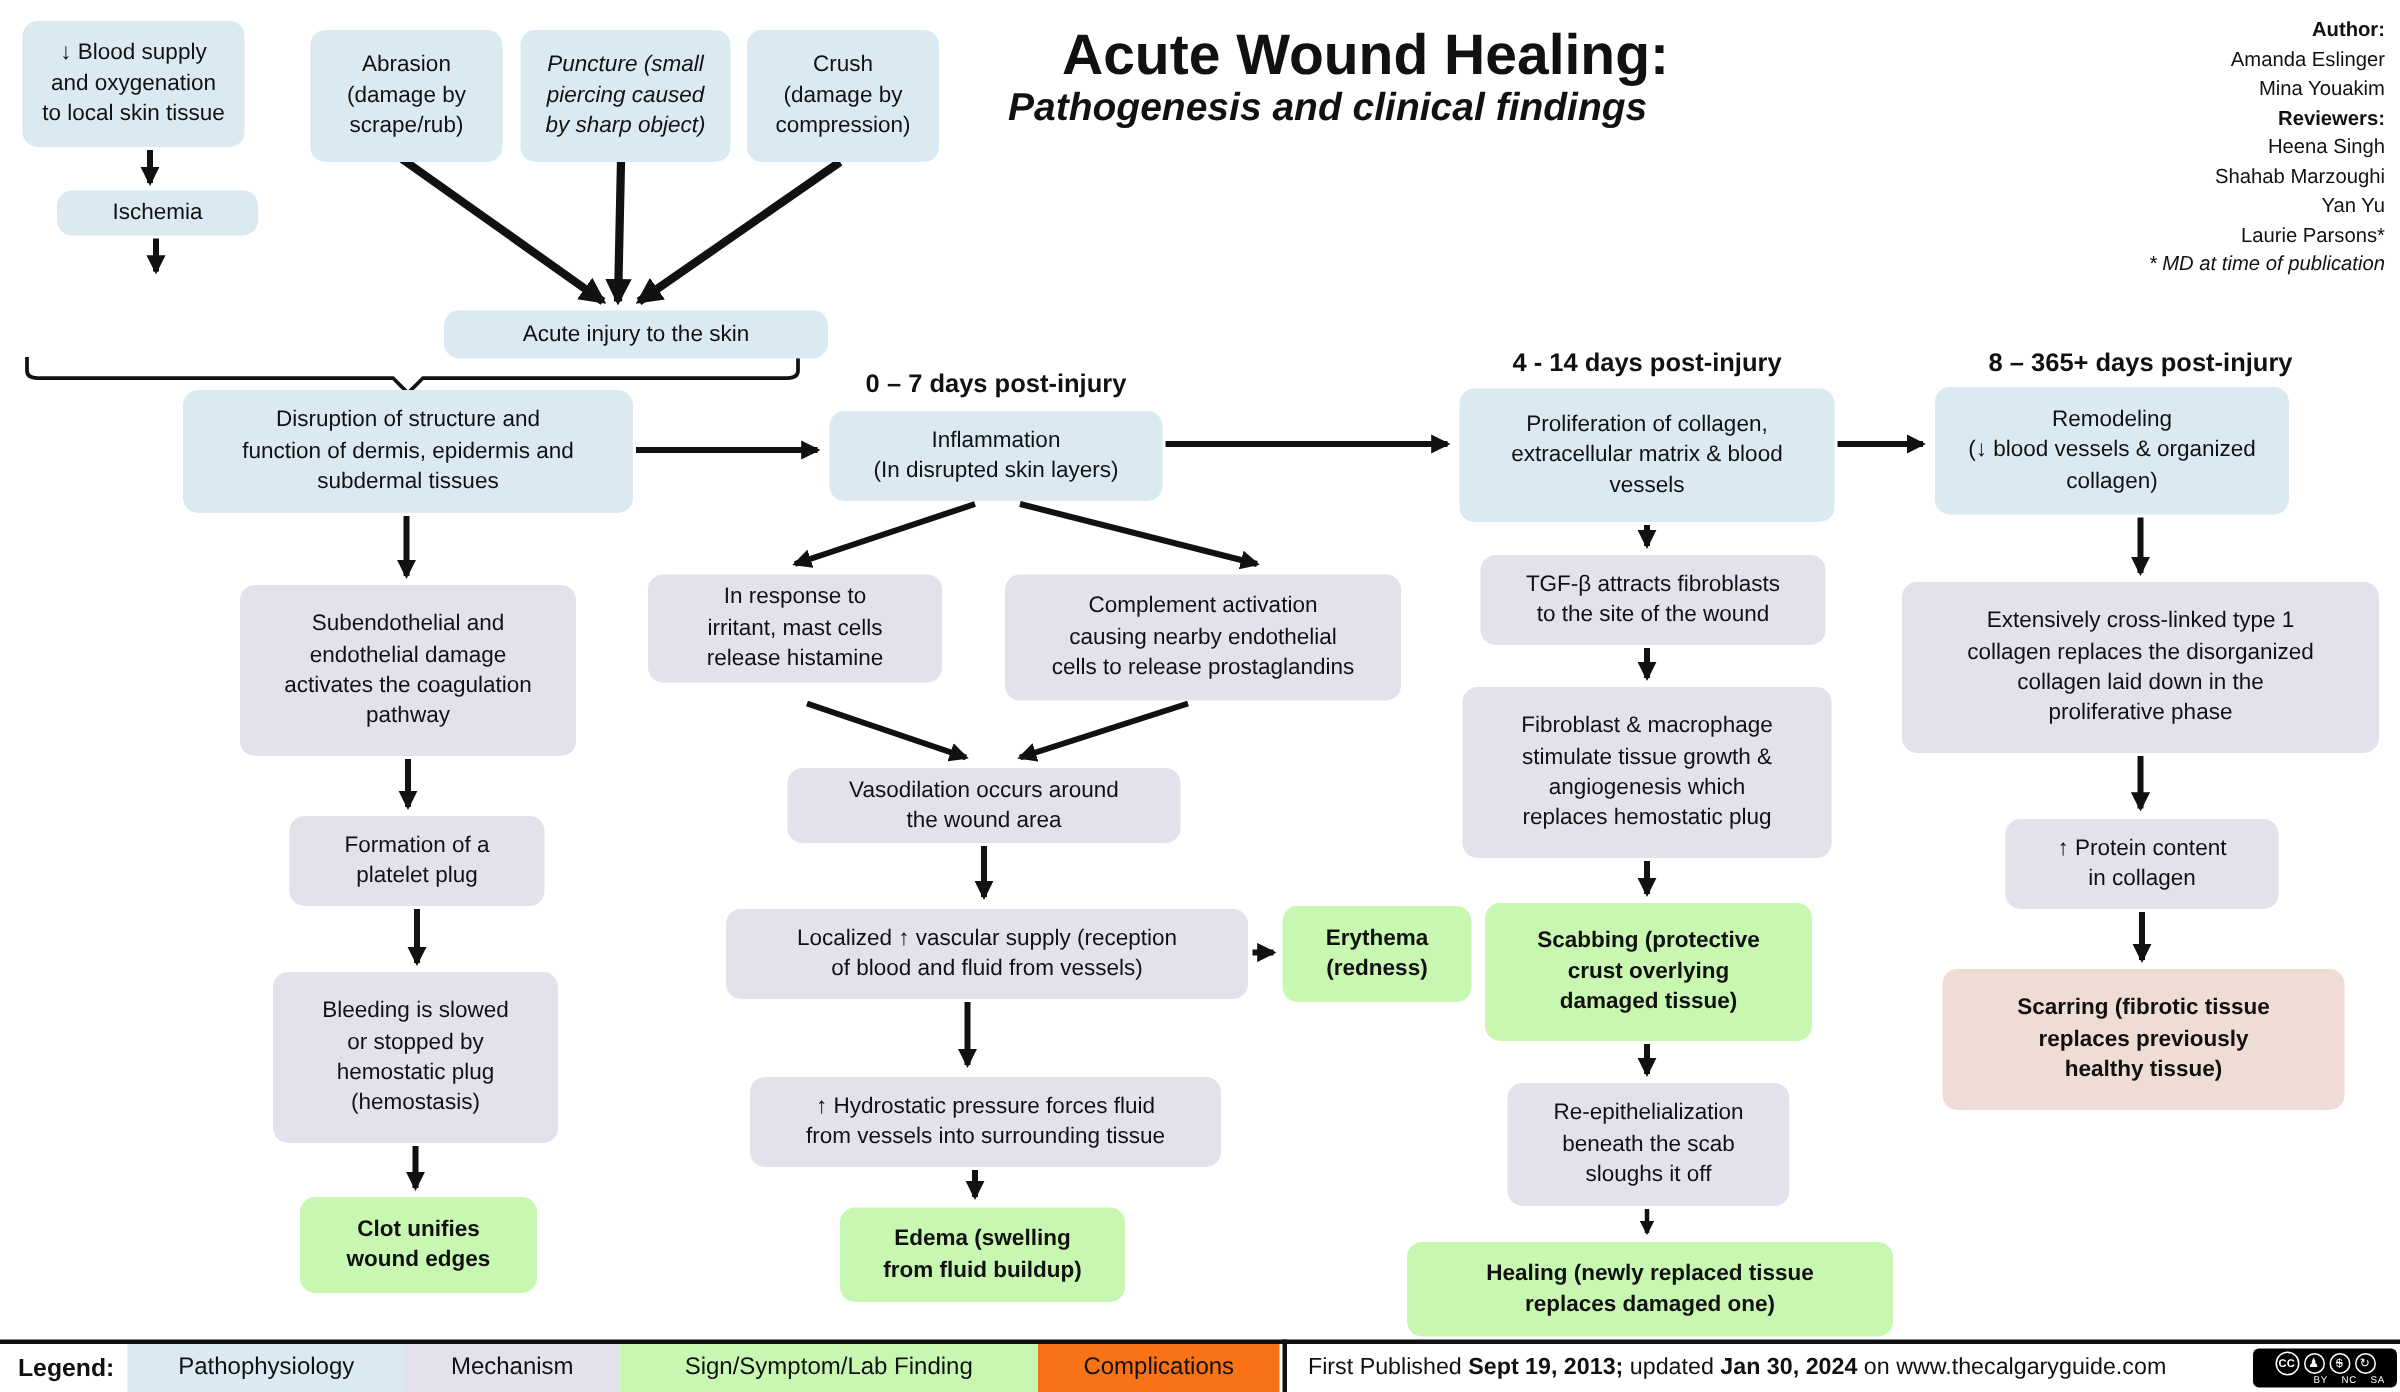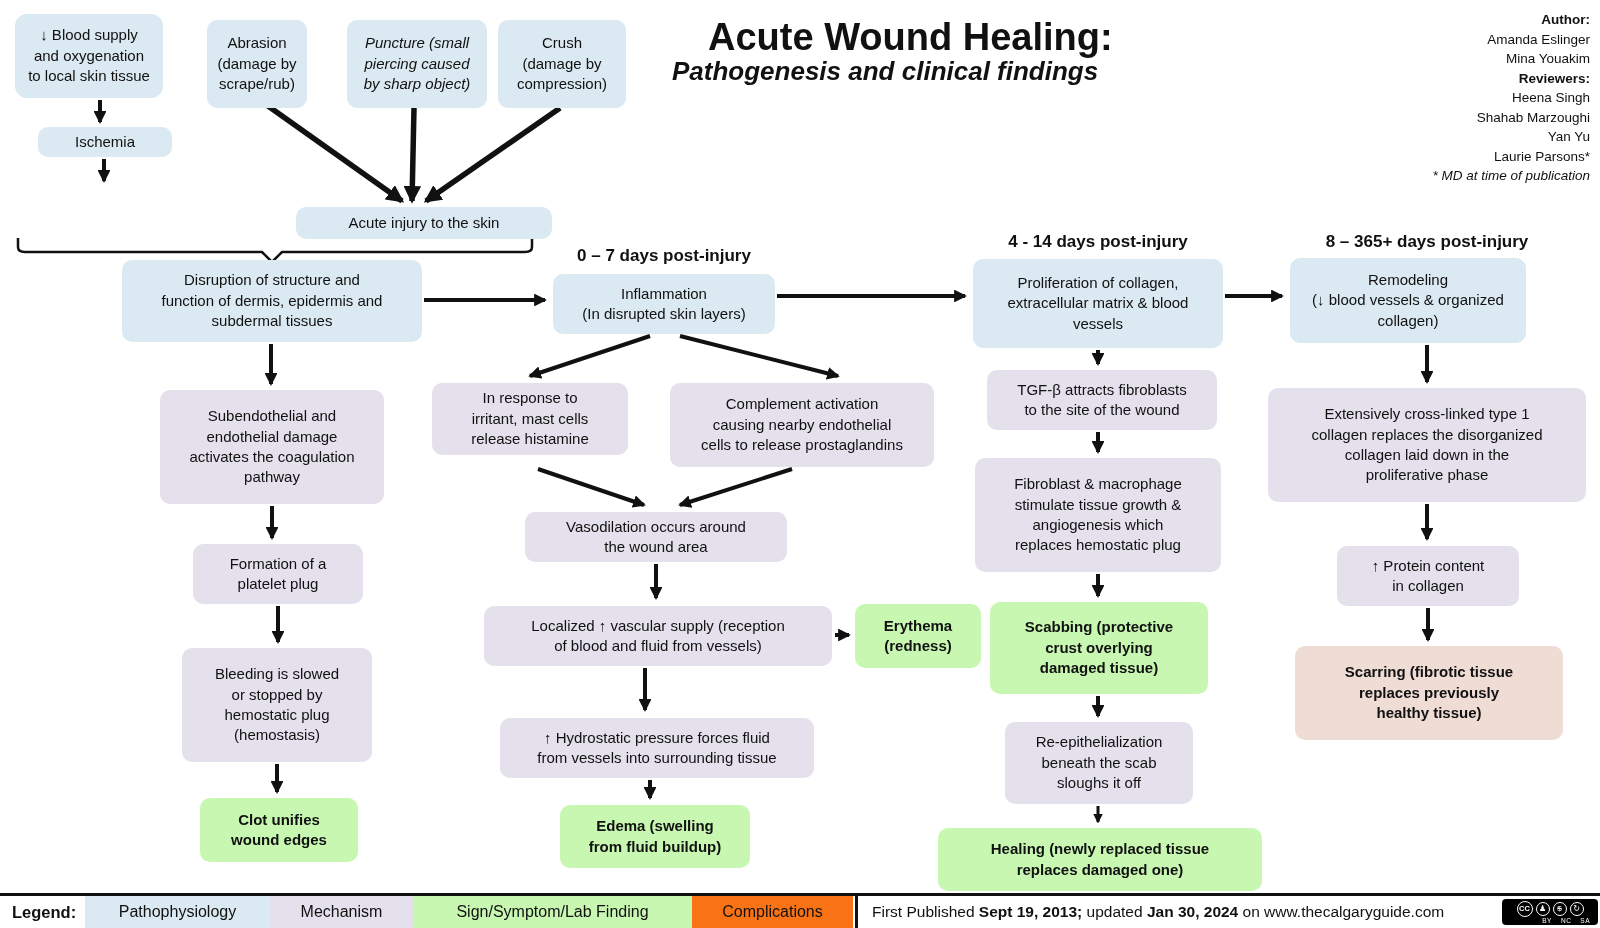--- a/index.html
+++ b/index.html
@@ -102,24 +102,24 @@
     <div>Shahab Marzoughi</div>
     <div>Yan Yu</div>
     <div>Laurie Parsons*</div>
     <div class="i">* MD at time of publication</div>
   </div>
 
   <div class="phase-heading" style="left:544px;top:246px;width:240px;">0 – 7 days post-injury</div>
   <div class="phase-heading" style="left:978px;top:232px;width:240px;">4 - 14 days post-injury</div>
   <div class="phase-heading" style="left:1297px;top:232px;width:260px;">8 – 365+ days post-injury</div>
 
-  <div class="node blue" style="left:15px;top:14px;width:148px;height:84px;border-radius:12px;">↓ Blood supply
+  <div class="node blue" style="left:15px;top:14px;width:148px;height:84px;">↓ Blood supply
 and oxygenation
 to local skin tissue</div>
-  <div class="node blue" style="left:207px;top:20px;width:100px;height:88px;">Abrasion
+  <div class="node blue" style="left:207px;top:20px;width:128px;height:88px;">Abrasion
 (damage by
 scrape/rub)</div>
   <div class="node blue" style="left:347px;top:20px;width:140px;height:88px;font-style:italic;">Puncture (small
 piercing caused
 by sharp object)</div>
   <div class="node blue" style="left:498px;top:20px;width:128px;height:88px;">Crush
 (damage by
 compression)</div>
   <div class="node blue" style="left:38px;top:127px;width:134px;height:30px;">Ischemia</div>
   <div class="node blue" style="left:296px;top:207px;width:256px;height:32px;">Acute injury to the skin</div>

